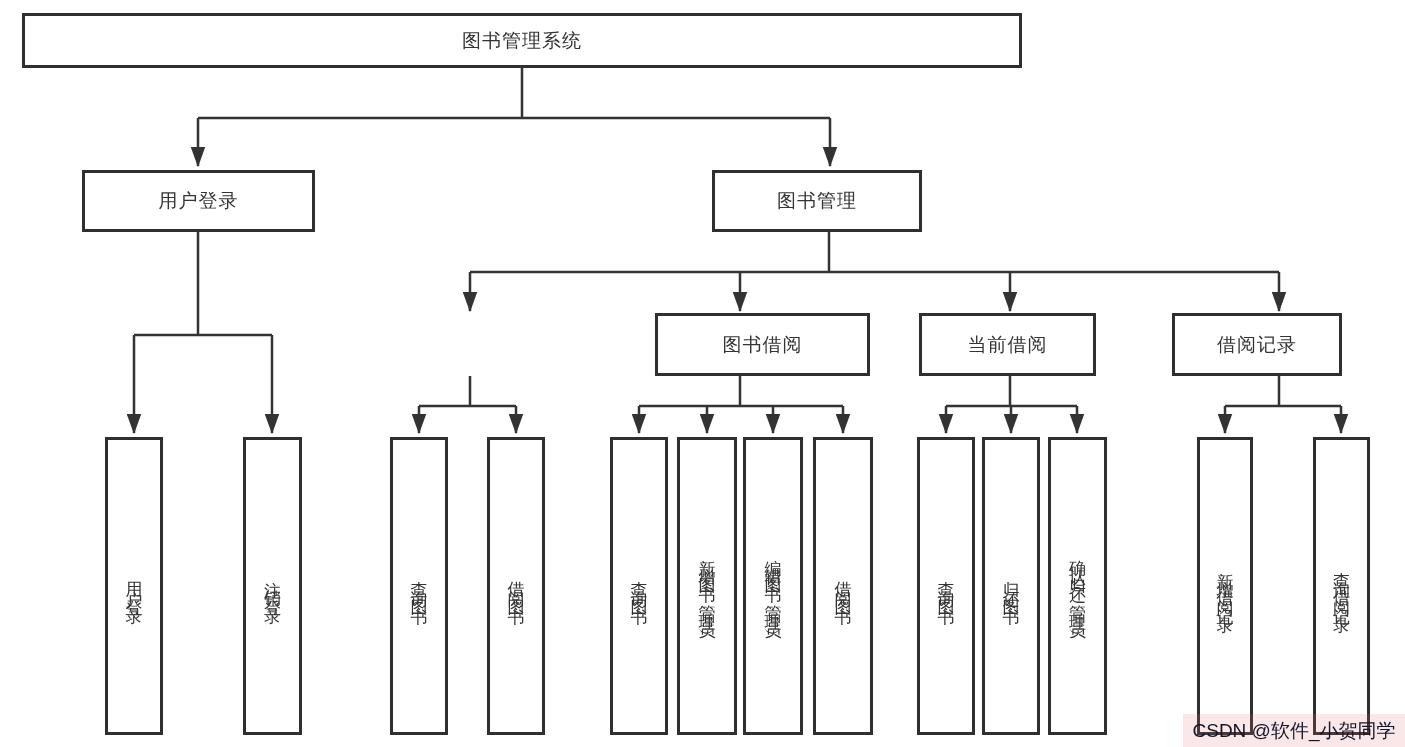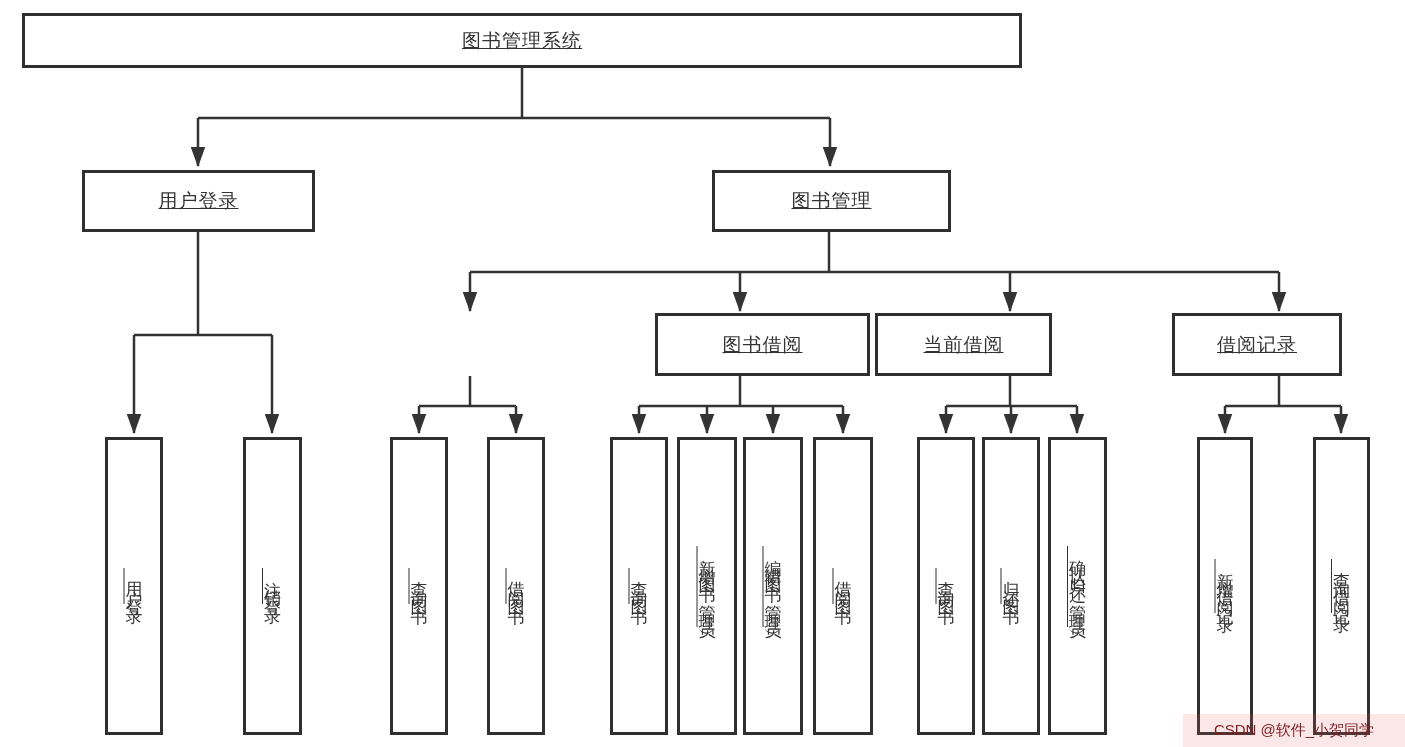--- a/index.html
+++ b/index.html
@@ -12,42 +12,41 @@
   }
   #connectors{position:absolute;left:0;top:0;width:1405px;height:747px;z-index:1;}
   .node{
     position:absolute;
     background:#ffffff;
     border:3px solid #2f2f2f;
     box-sizing:border-box;
     display:flex;align-items:center;justify-content:center;
     z-index:2;
     color:#333333;
-    text-decoration:underline;
   }
   .node.h .lbl{
     font-size:19px;
     letter-spacing:1px;
     white-space:nowrap;
   }
   .node.v .lbl{
     writing-mode:vertical-rl;
     text-orientation:mixed;
     font-size:17px;
     letter-spacing:9px;
     line-height:1;
   }
   #watermark{
     position:absolute;
     left:1183px;top:714px;
     width:222px;height:33px;
     display:flex;align-items:center;justify-content:center;
     background:rgba(233,99,112,0.16);
-    color:#7f1d1d;
-    font-size:15px;
+    color:#0f172a;
+    font-size:19px;
     white-space:nowrap;
     z-index:3;
   }
 </style>
 </head>
 <body>
 
 <div id="canvas">
 
   <svg id="connectors" viewBox="0 0 1405 747" xmlns="http://www.w3.org/2000/svg">
@@ -100,28 +99,28 @@
     </g>
   </svg>
 
   <div class="node h" style="left:22px;top:13px;width:1000px;height:55px">
     <span class="lbl">图书管理系统</span>
   </div>
 
   <div class="node h" style="left:82px;top:170px;width:233px;height:62px">
     <span class="lbl">用户登录</span>
   </div>
-  <div class="node h" style="left:712px;top:170px;width:239px;height:62px">
+  <div class="node h" style="left:712px;top:170px;width:210px;height:62px">
     <span class="lbl">图书管理</span>
   </div>
 
   <div class="node h" style="left:655px;top:313px;width:215px;height:63px">
     <span class="lbl">图书借阅</span>
   </div>
-  <div class="node h" style="left:875px;top:313px;width:177px;height:63px">
+  <div class="node h" style="left:919px;top:313px;width:177px;height:63px">
     <span class="lbl">当前借阅</span>
   </div>
   <div class="node h" style="left:1172px;top:313px;width:170px;height:63px">
     <span class="lbl">借阅记录</span>
   </div>
 
   <div class="node v" style="left:105px;top:437px;width:58px;height:298px">
     <span class="lbl">用户登录</span>
   </div>
   <div class="node v" style="left:243px;top:437px;width:59px;height:298px">

